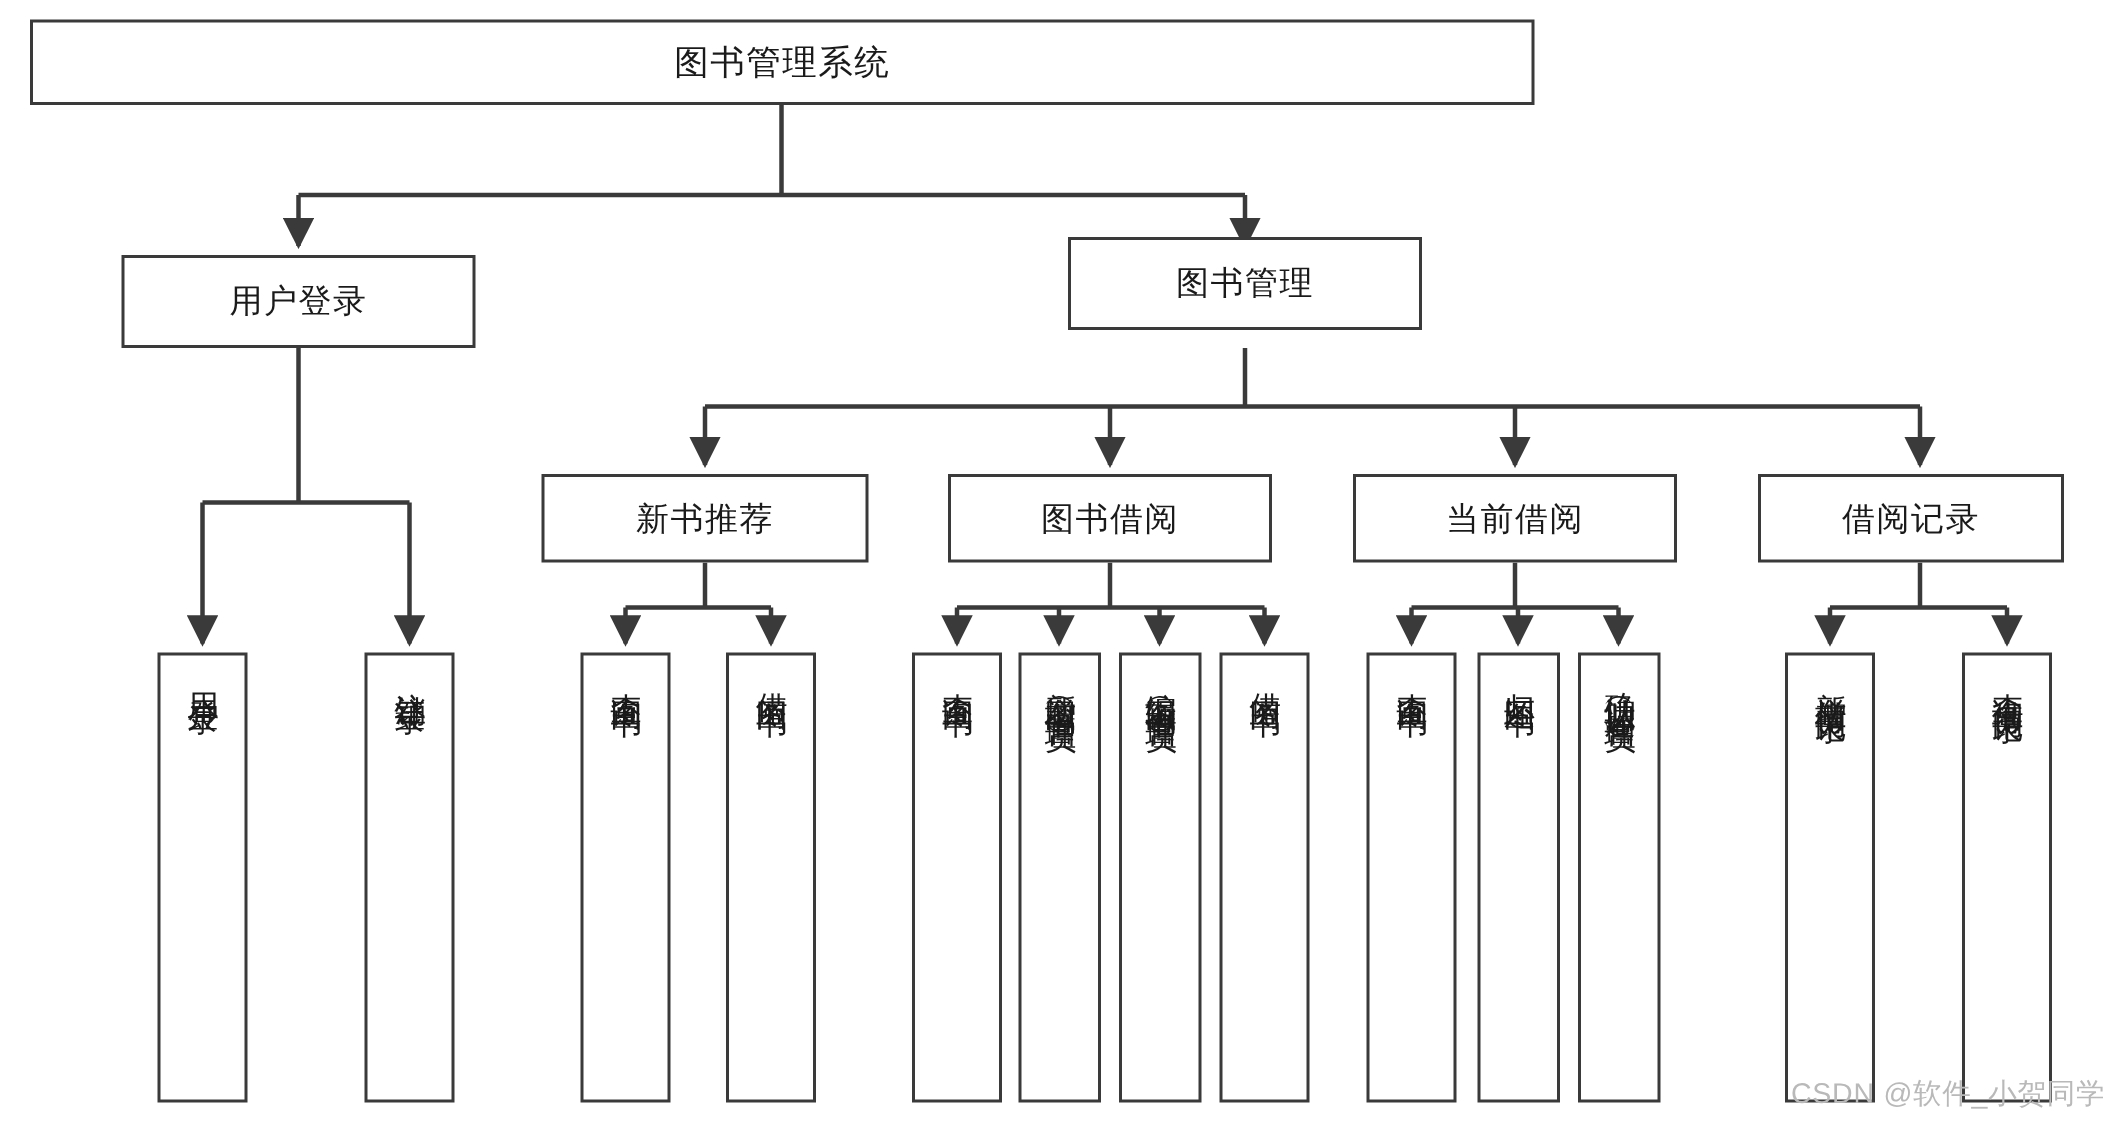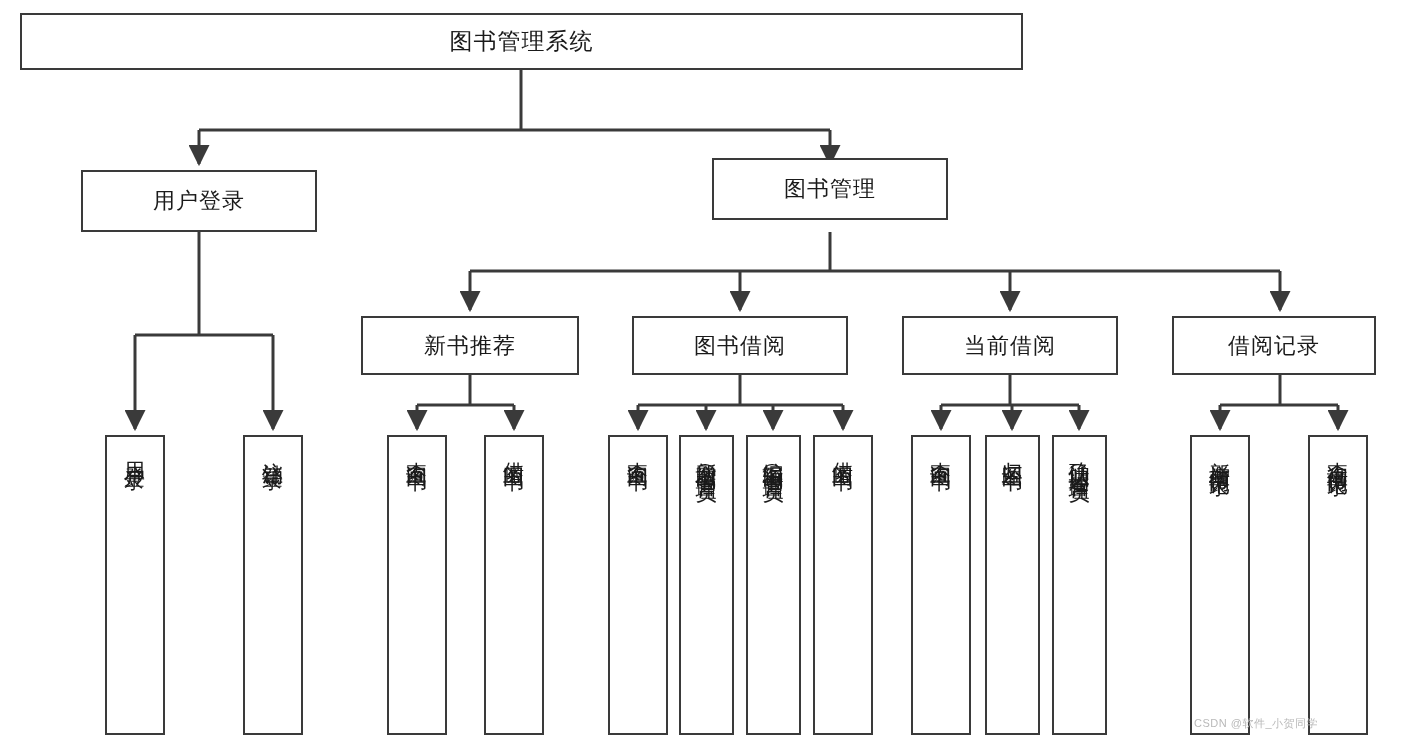--- a/index.html
+++ b/index.html
@@ -61,21 +61,21 @@
     writing-mode: vertical-rl;
     text-orientation: upright;
     font-size: 21px;
     letter-spacing: 3px;
     line-height: 1;
     white-space: nowrap;
   }
   .watermark {
     position: absolute;
     color: #b9b9b9;
-    font-size: 11px;
+    font-size: 19px;
     letter-spacing: 0.5px;
     white-space: nowrap;
     z-index: 3;
     font-family: "Liberation Sans", "DejaVu Sans", sans-serif;
   }
 </style>
 </head>
 <body>
 
 <div id="canvas">

